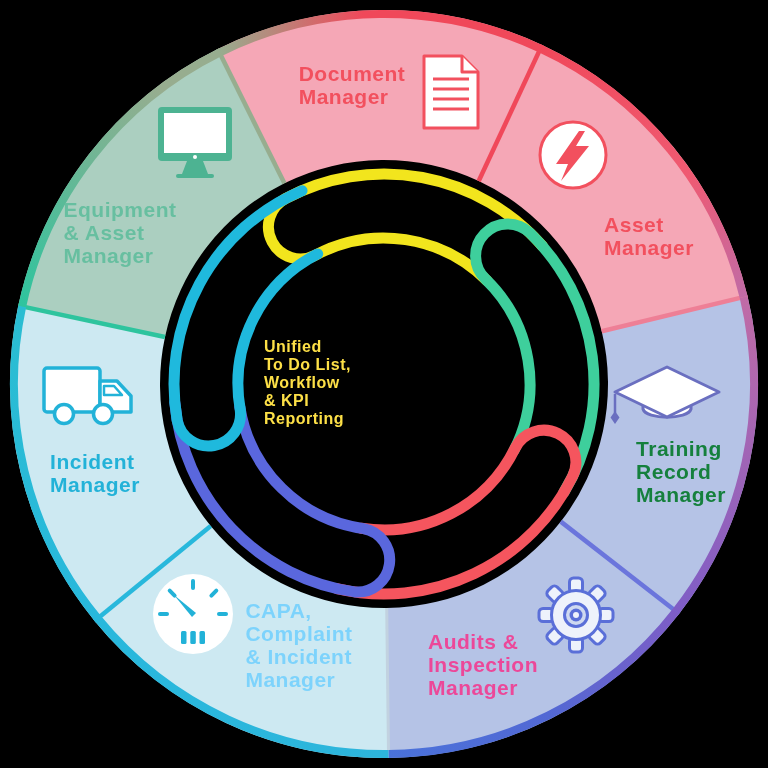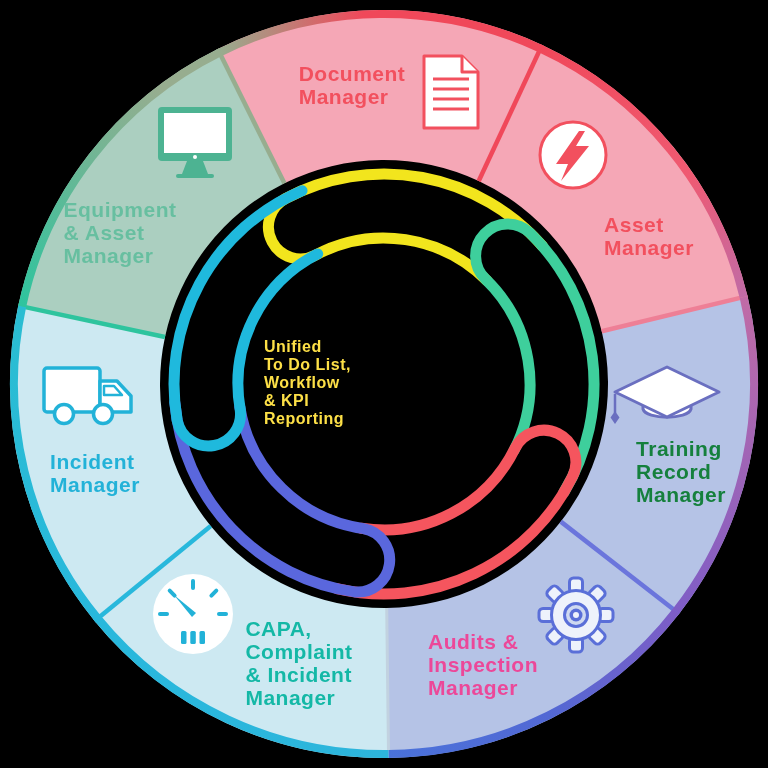--- a/index.html
+++ b/index.html
@@ -6,21 +6,21 @@
   .stage{position:relative;width:768px;height:768px;background:#000;
          font-family:"Liberation Sans","DejaVu Sans",sans-serif;}
   .stage svg{position:absolute;left:0;top:0;}
   .seg-label{position:absolute;transform:translate(-50%,-50%);
              white-space:pre-line;text-align:left;font-weight:800;
              font-size:21px;line-height:1.1;letter-spacing:.5px;}
   .lbl-document {left:352px;top:85px;color:#f2505e;}
   .lbl-risk     {left:649px;top:236px;color:#f2505e;}
   .lbl-training {left:673px;top:472px;color:#15803d;margin-left:8px;}
   .lbl-audits   {left:483px;top:665px;color:#ec4899;}
-  .lbl-capa     {left:299px;top:663px;color:#14b8a6;}
+  .lbl-capa     {left:299px;top:645px;color:#7dd3fc;}
   .lbl-supplier {left:95px;top:473px;color:#22b2d8;}
   .lbl-equipment{left:120px;top:233px;color:#67bfa0;}
   .lbl-center   {left:384px;top:383px;color:#fde047;font-size:16px;line-height:1.13;width:240px;}
 </style>
 </head>
 <body>
 
 <div class="stage">
 
 <svg width="768" height="768" viewBox="0 0 768 768">

